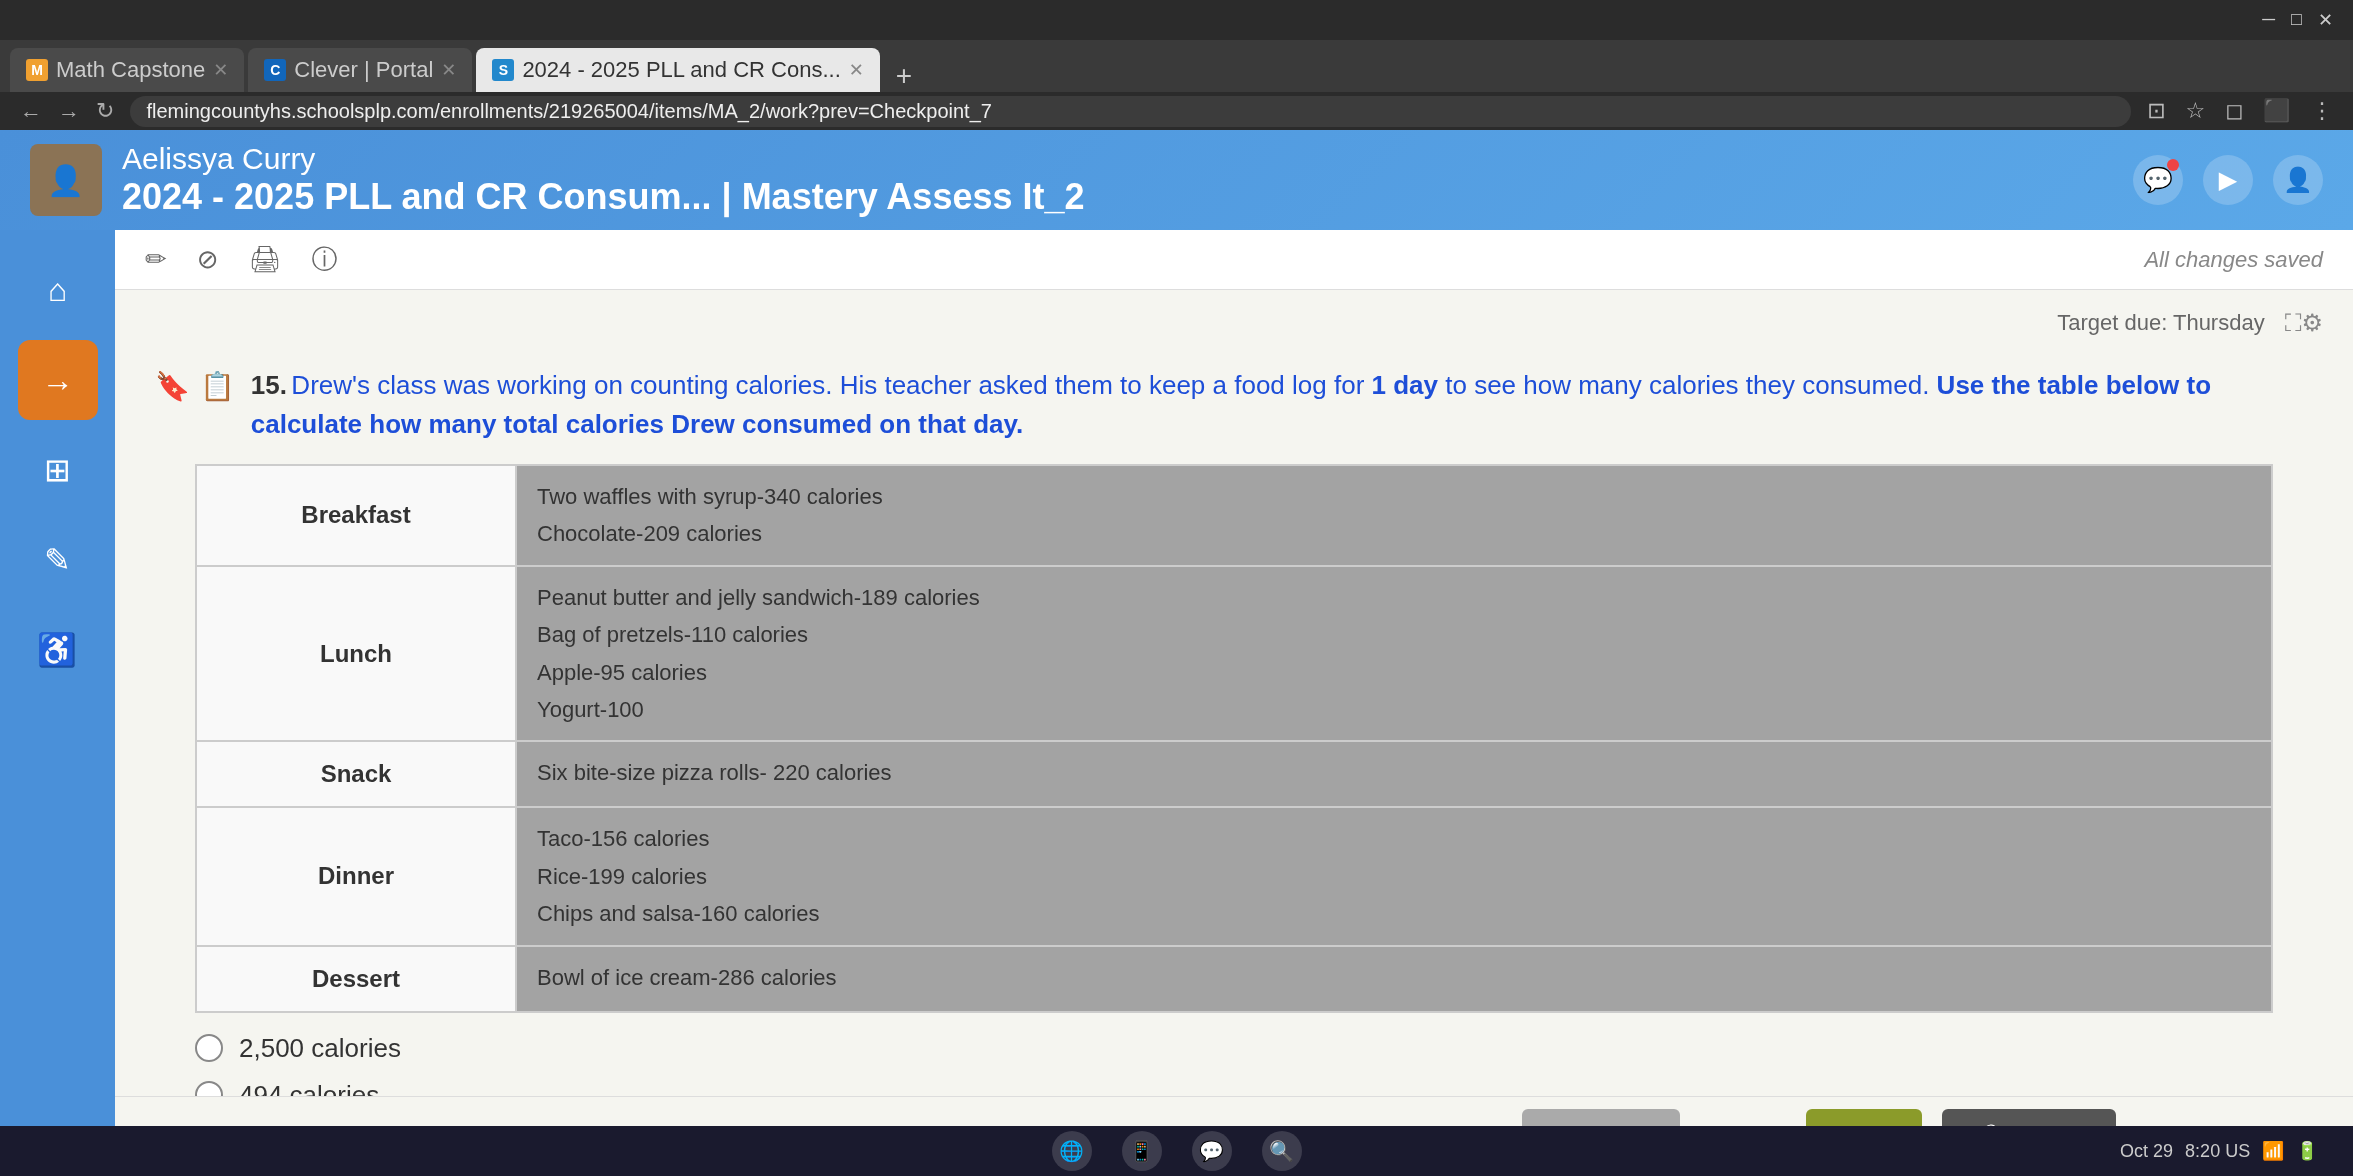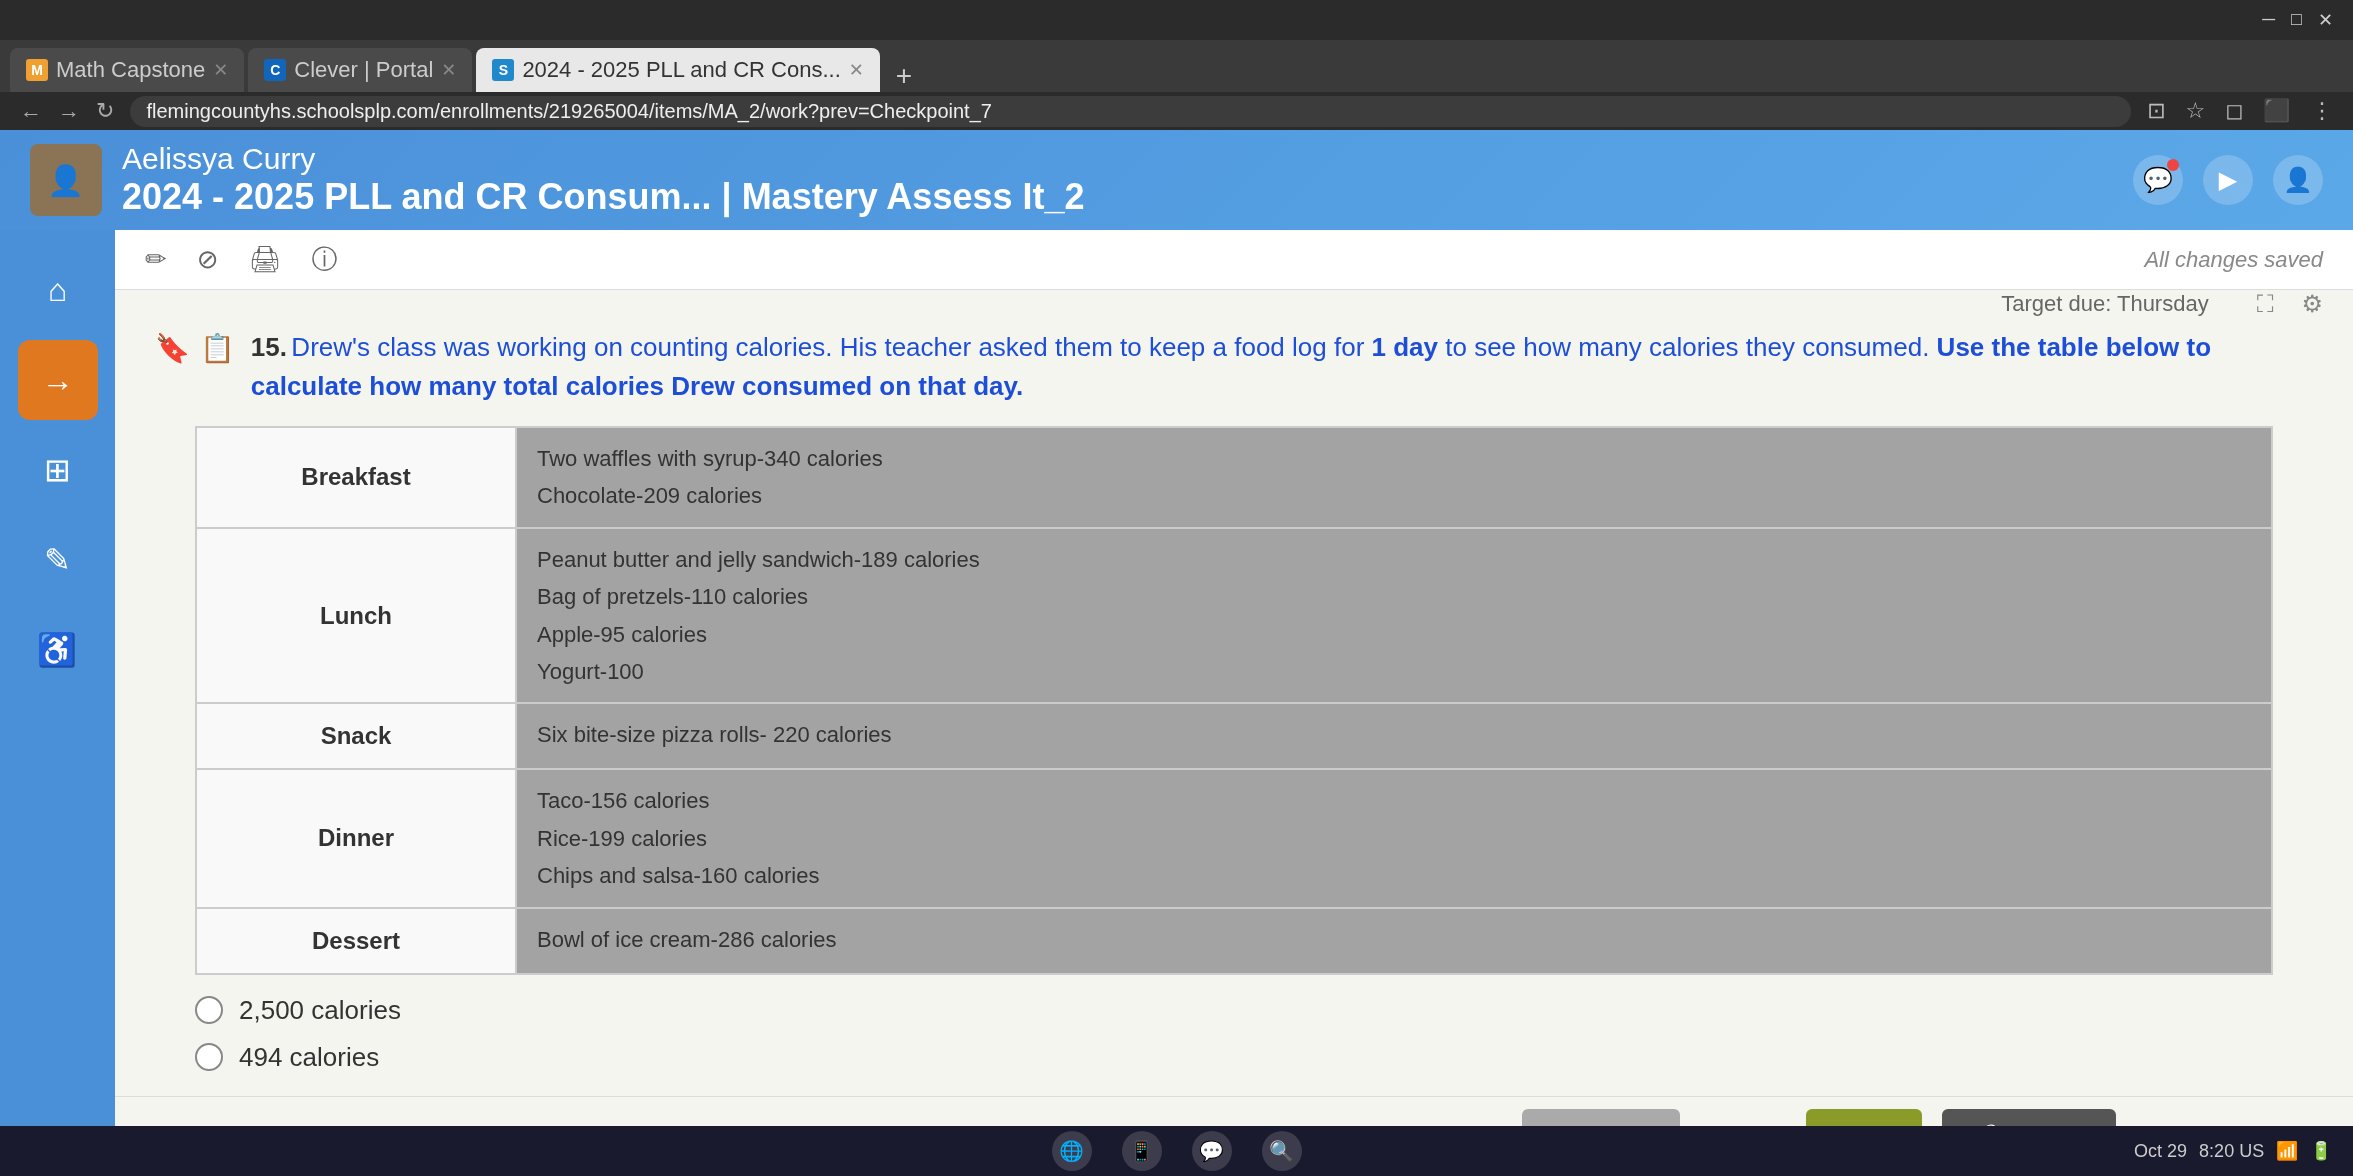--- a/index.html
+++ b/index.html
@@ -143,22 +143,22 @@
       border-bottom: 1px solid #ddd;
       display: flex; align-items: center;
       padding: 0 30px; gap: 30px;
     }
     .toolbar-btn { font-size:26px; color:#666; cursor:pointer; }
     .save-status { margin-left:auto; font-size:22px; color:#888; font-style:italic; }
 
     
     .due-date-bar {
       display:flex; justify-content:flex-end; align-items:center;
-      padding: 0 30px;
-      font-size:22px; color:#666;gap:28px;
+      padding: 19px 30px;
+      font-size:22px; color:#666;
     }
     .fullscreen-btn { margin-left:20px; font-size:24px; color:#888; cursor:pointer; }
     .settings-btn { font-size:24px; color:#888; cursor:pointer; }
 
     
     .question-area {
       padding: 10px 40px 20px 40px;
       overflow-y: auto;
       height: calc(100% - 170px);
     }
@@ -263,21 +263,21 @@
       justify-content:center; gap:30px;
     }
     .taskbar-icon {
       width: 40px; height: 40px;
       border-radius: 50%;
       background: rgba(255,255,255,0.15);
       display:flex;align-items:center;justify-content:center;
       color:#fff; font-size:20px; cursor:pointer;
     }
     .taskbar-right {
-      position:absolute; right:20px;
+      position:absolute; right:34px;
       display:flex;align-items:center;gap:12px;
       color:#ccc; font-size:18px;
     }
   </style>
 </head>
 <body>
 
 <div class="browser-chrome">
 
   <div class="title-bar">

